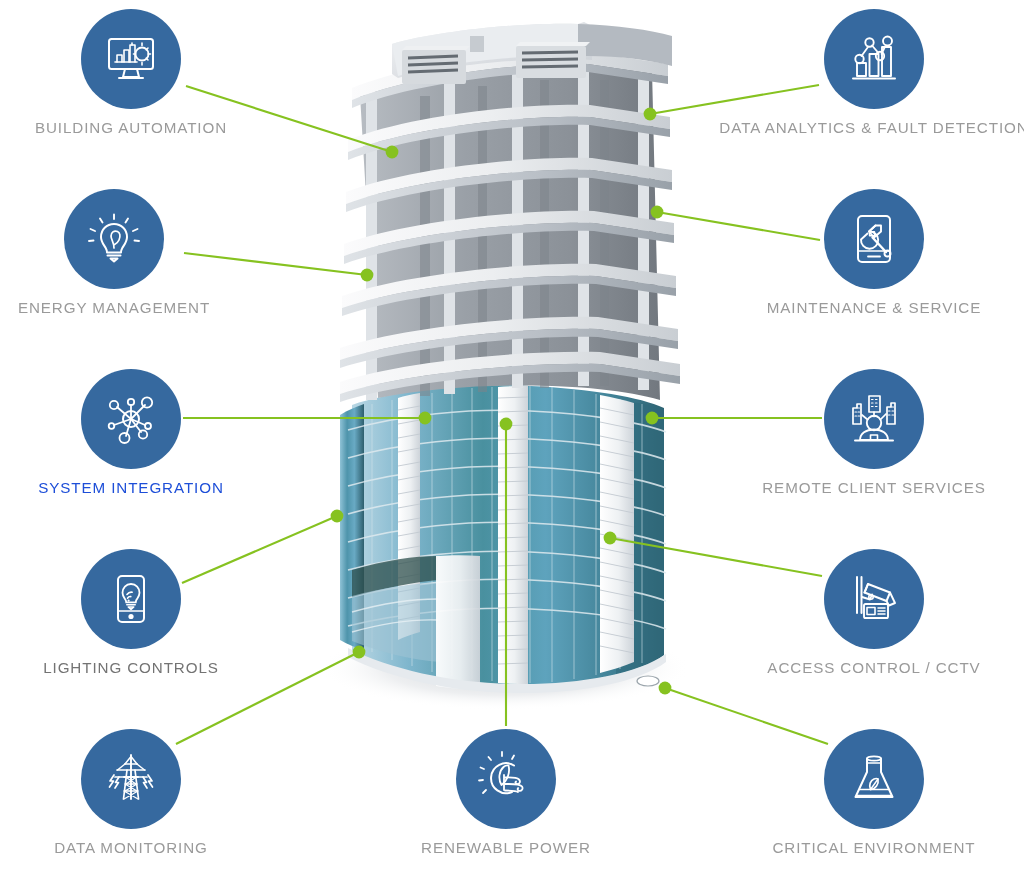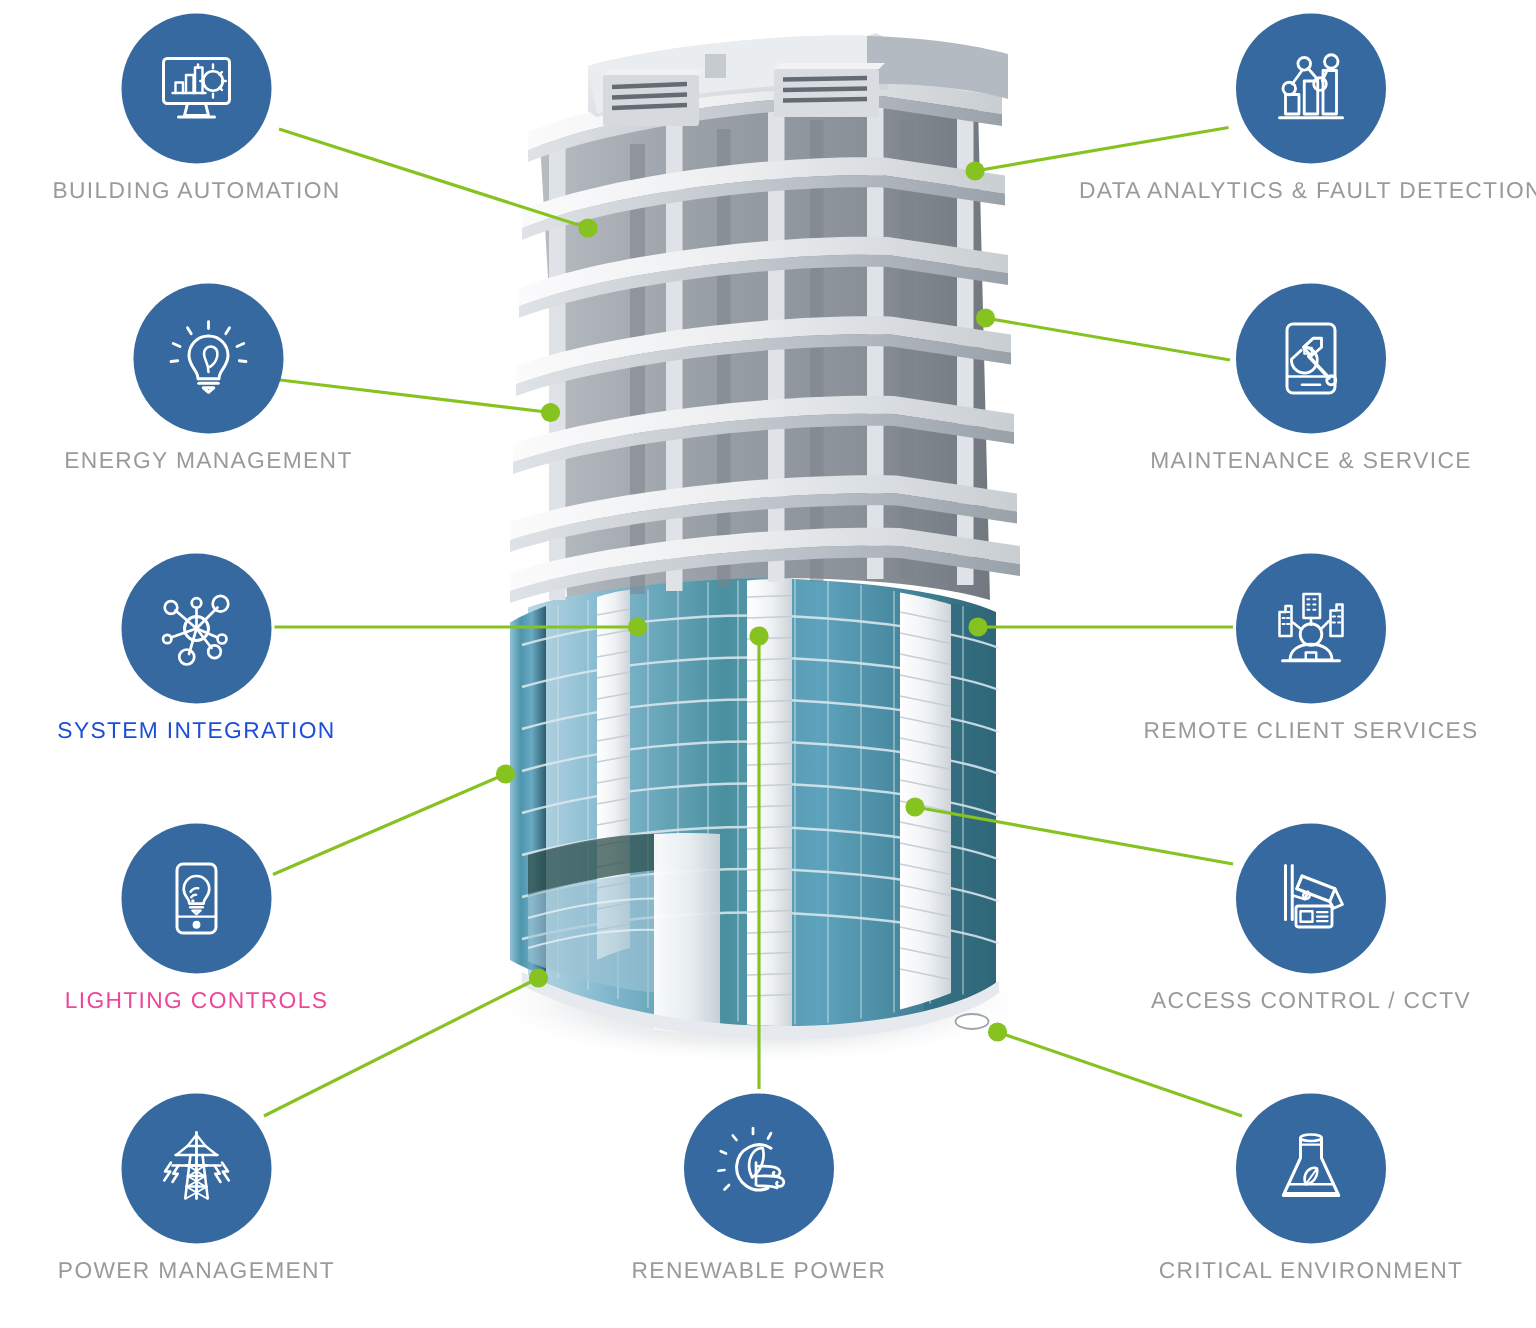--- a/index.html
+++ b/index.html
@@ -314,21 +314,21 @@
         <path d="M26 30 L26 13 L31 13 L31 30" stroke-width="1.6"></path>
         <line x1="11" y1="30" x2="33" y2="30" stroke-width="1.6"></line>
         <line x1="28" y1="13" x2="28" y2="11" stroke-width="1.6"></line>
         <circle cx="38" cy="22" r="6.5" stroke-width="1.8"></circle>
         <path d="M38 13.5 L38 11 M38 33 L38 30.5 M46.5 22 L44 22 M31.5 22 L29.5 22 M44 16 L42.3 17.8 M44 28 L42.3 26.2" stroke-width="1.6"></path>
       </svg>
     </div>
     <div class="label" style="color: rgb(154, 154, 154);">BUILDING AUTOMATION</div>
   </div>
 
-  <div class="node" style="left:39px;top:189px;">
+  <div class="node" style="left:14px;top:189px;">
     <div class="circle" style="background: rgb(54, 105, 159);">
       <svg width="54" height="54" viewBox="0 0 54 54" fill="none" stroke="#fff" stroke-width="2" stroke-linecap="round" stroke-linejoin="round">
         <path d="M27 12 C34.5 12 40 17.8 40 25 C40 30 37 33 35.3 36 C34.3 37.8 34 39 34 40.5 L20 40.5 C20 39 19.7 37.8 18.7 36 C17 33 14 30 14 25 C14 17.8 19.5 12 27 12 Z"></path>
         <line x1="20.5" y1="43.5" x2="33.5" y2="43.5"></line>
         <path d="M23.5 46.5 L30.5 46.5 L27 49.5 Z"></path>
         <path d="M27 36 C27 30 24 27.5 24 24 C24 20.5 27 18 30.5 19.5 C33 20.6 33.8 24 32 28 C30.5 31.4 27 33 27 33" stroke-width="1.7"></path>
         <g stroke-width="1.9">
           <line x1="27" y1="7" x2="27" y2="2.5"></line>
           <line x1="15.5" y1="10.5" x2="13" y2="6.5"></line>
           <line x1="38.5" y1="10.5" x2="41" y2="6.5"></line>
@@ -374,21 +374,21 @@
         <line x1="13" y1="38" x2="39" y2="38" stroke-width="1.5"></line>
         <circle cx="26" cy="43.5" r="2.6" fill="#fff" stroke="none"></circle>
         <path d="M26 11 C31 11 34.5 15 34.5 19.8 C34.5 23 32.6 25 31.6 26.6 C31 27.6 30.8 28.4 30.8 29.4 L21.2 29.4 C21.2 28.4 21 27.6 20.4 26.6 C19.4 25 17.5 23 17.5 19.8 C17.5 15 21 11 26 11 Z" stroke-width="1.8"></path>
         <line x1="21.8" y1="31.8" x2="30.2" y2="31.8" stroke-width="1.6"></line>
         <path d="M23.2 34 L28.8 34 L26 36.4 Z" stroke-width="1.5"></path>
         <path d="M22 21.5 C23.4 19.6 25.2 18.8 27.2 19.2" stroke-width="1.6"></path>
         <path d="M22.5 25.2 C23.4 23.9 24.6 23.4 25.8 23.6" stroke-width="1.6"></path>
         <circle cx="23.6" cy="27.6" r="1.1" fill="#fff" stroke="none"></circle>
       </svg>
     </div>
-    <div class="label" style="color: #ec4899;">LIGHTING CONTROLS</div>
+    <div class="label" style="color: #737373;">LIGHTING CONTROLS</div>
   </div>
 
   <div class="node" style="left:31px;top:729px;">
     <div class="circle" style="background: rgb(54, 105, 159);">
       <svg width="56" height="56" viewBox="0 0 56 56" fill="none" stroke="#fff" stroke-width="1.9" stroke-linecap="round" stroke-linejoin="round">
         <path d="M28 4 L28 48"></path>
         <path d="M22 13 L34 13" stroke-width="1.7"></path>
         <path d="M14 19 L42 19" stroke-width="1.7"></path>
         <path d="M12 26 L44 26" stroke-width="1.7"></path>
         <path d="M22 13 L14.5 19 M34 13 L41.5 19" stroke-width="1.5"></path>
@@ -399,21 +399,21 @@
         <path d="M21.5 40 L34.5 40" stroke-width="1.6"></path>
         <path d="M22.5 26 L33 33 M33.5 26 L23 33" stroke-width="1.3"></path>
         <path d="M22 33 L34 40 M34 33 L22 40" stroke-width="1.3"></path>
         <path d="M21 40 L35 48 M35 40 L21 48" stroke-width="1.3"></path>
         <path d="M11 24 L7 30 L10.5 30 L6.5 36" stroke-width="1.7"></path>
         <path d="M16 26 L12.5 31.5 L15.5 31.5 L12 37" stroke-width="1.7"></path>
         <path d="M45 24 L49 30 L45.5 30 L49.5 36" stroke-width="1.7"></path>
         <path d="M40 26 L43.5 31.5 L40.5 31.5 L44 37" stroke-width="1.7"></path>
       </svg>
     </div>
-    <div class="label" style="color: rgb(154, 154, 154);">POWER MANAGEMENT</div>
+    <div class="label" style="color: rgb(154, 154, 154);">DATA MONITORING</div>
   </div>
 
   <div class="node" style="left:406px;top:729px;">
     <div class="circle" style="background: rgb(54, 105, 159);">
       <svg width="56" height="56" viewBox="0 0 56 56" fill="none" stroke="#fff" stroke-width="2" stroke-linecap="round" stroke-linejoin="round">
         <path d="M36 14.5 A15 15 0 1 0 34 41" stroke-width="2"></path>
         <g stroke-width="1.8">
           <line x1="24" y1="5" x2="24" y2="1"></line>
           <line x1="13" y1="9" x2="10.5" y2="6"></line>
           <line x1="6" y1="18" x2="2.5" y2="16.5"></line>

